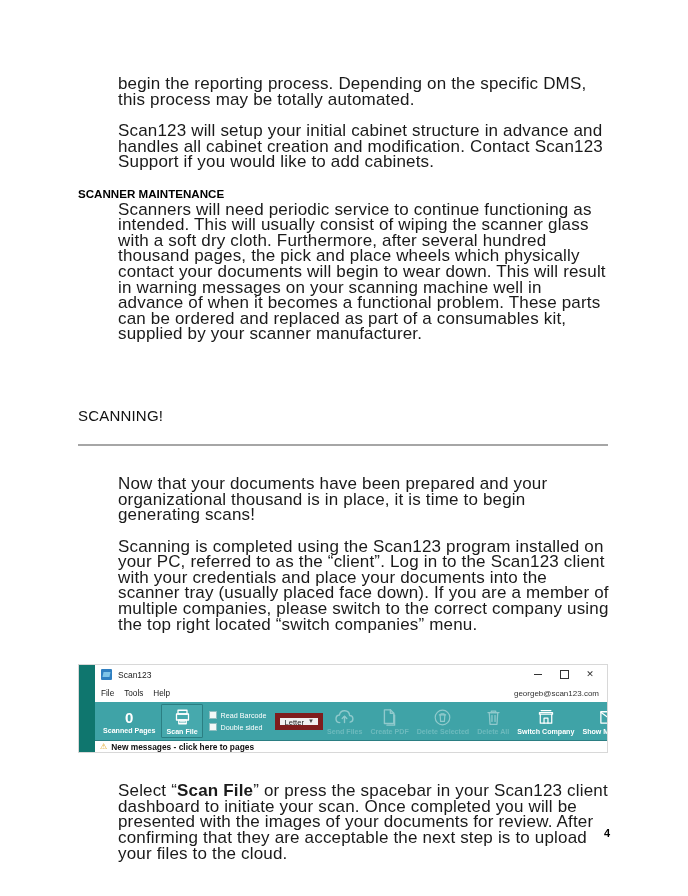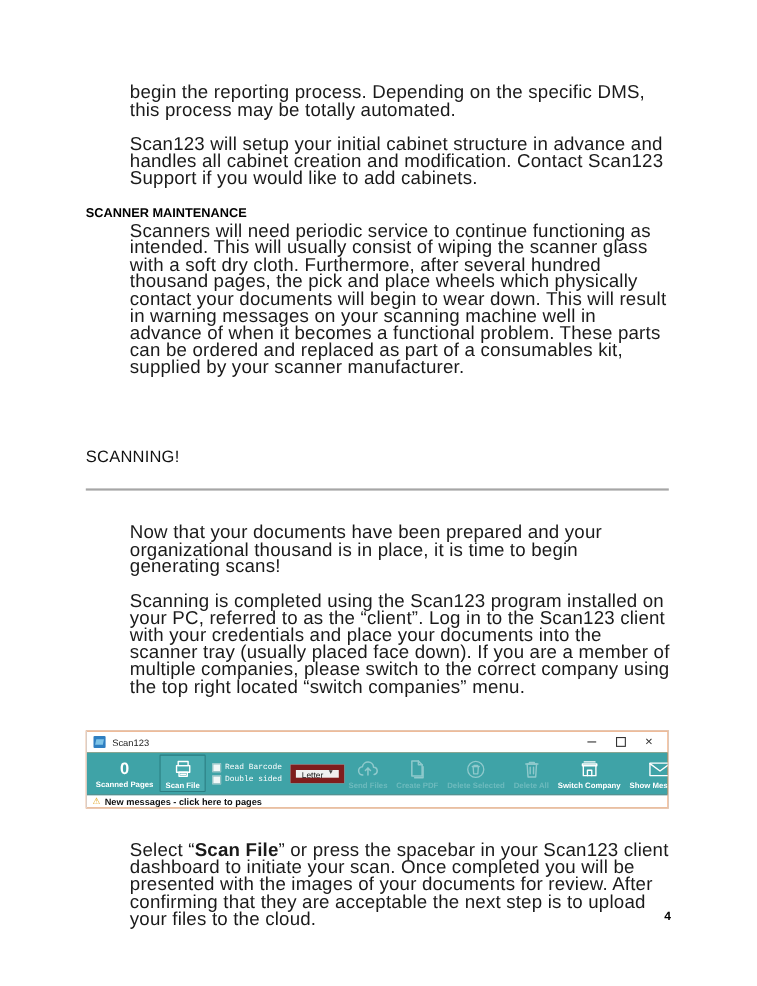--- a/index.html
+++ b/index.html
@@ -60,25 +60,26 @@
     width: 530px;
   }
   .spacer-lg { height: 46px; }
   .spacer-md { height: 30px; }
   .spacer-sm { height: 16px; }
   b.inline-strong { font-weight: bold; }
 
   
   .app-window {
     width: 530px;
-    background: #f97316;
+    background: #0f766e;
     border: 1px solid #d8d8d8;
     box-sizing: border-box;
     overflow: hidden;
     position: relative;
+    padding-left: 16px;
   }
   .app-titlebar {
     height: 19px;
     display: flex;
     align-items: center;
     background: #ffffff;
     padding: 0 4px 0 6px;
   }
   .app-icon {
     width: 11px; height: 11px;
@@ -182,21 +183,21 @@
     margin: 2px 2px;
     border-radius: 1px;
   }
   .opts {
     display: flex;
     flex-direction: column;
     justify-content: center;
     gap: 3px;
     padding: 0 6px 0 4px;
   }
-  .opt-row { display: flex; align-items: flex-start; gap: 4px; font-family: Liberation Mono, monospace; }
+  .opt-row { display: flex; align-items: flex-start; gap: 4px; }
   .cbox {
     width: 8px; height: 8px;
     background: #f2f8f8;
     border: 1px solid #8fbfc1;
     box-sizing: border-box;
     flex: 0 0 auto;
   }
   .opt-label { font-size: 7.2px; color: #ffffff; white-space: nowrap; }
   .combo {
     width: 56px;
@@ -286,20 +287,27 @@
           <span class="win-btn">
               <span class="min-bar"></span>
             </span>
           <span class="win-btn">
               <span class="max-box"></span>
             </span>
           <span class="win-btn">✕</span>
         </span>
       </div>
 
+      <div class="app-menubar">
+        <span class="menu-item">File</span>
+        <span class="menu-item">Tools</span>
+        <span class="menu-item">Help</span>
+        <span class="menu-spacer"></span>
+        <span class="account-email">georgeb@scan123.com</span>
+      </div>
 
       <div class="app-toolbar">
 
         <div class="tb-cell">
           <span class="count-num">0</span>
           <span class="tb-label">Scanned Pages</span>
         </div>
 
         <div class="tb-cell scanfile-cell">
           <span class="tb-icon">

